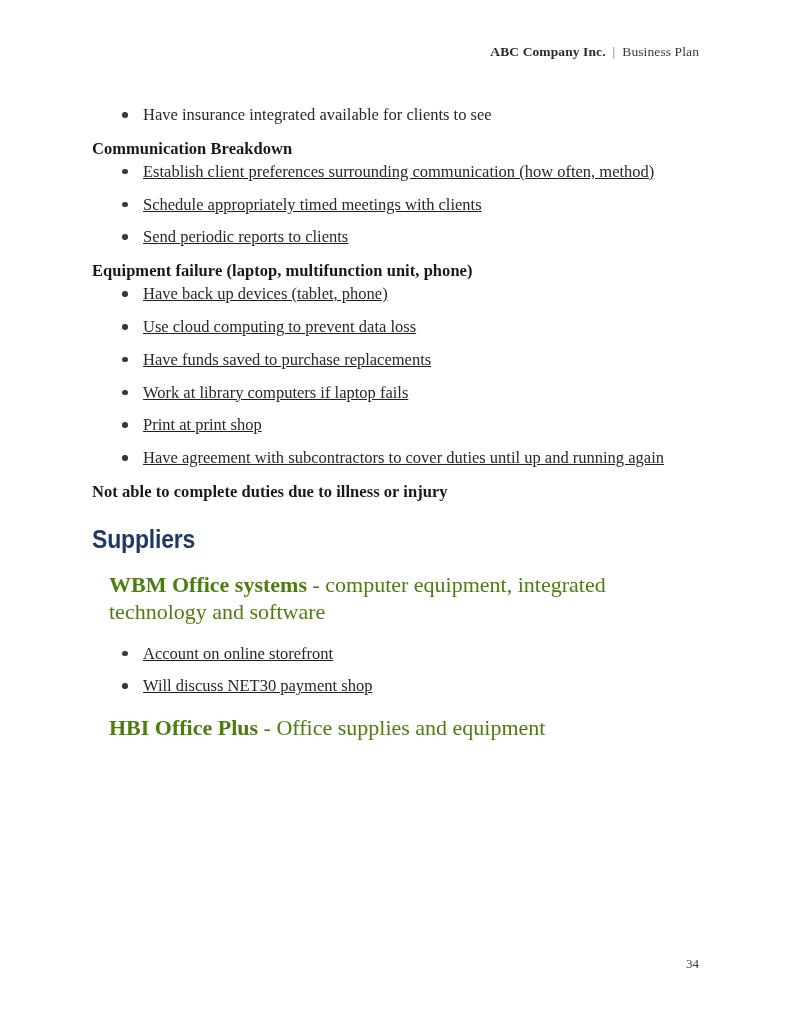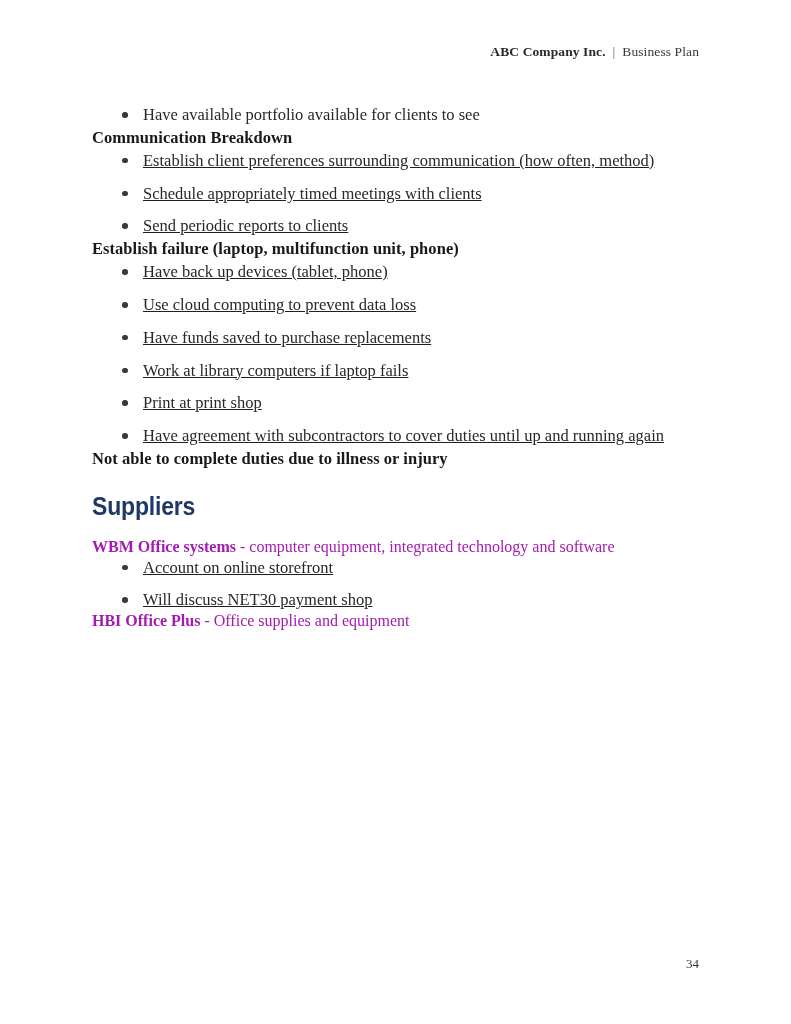--- a/index.html
+++ b/index.html
@@ -62,42 +62,42 @@
   
   .subhead {
     font-family: "Liberation Serif", "DejaVu Serif", serif;
     font-weight: bold;
     font-size: 16.5px;
     line-height: 1.22;
     color: #1a1818;
     margin: 0 0 2px 0;
     letter-spacing: 0.05px;
   }
-  .block-gap-before { margin-top: 2px; }
+  .block-gap-before { margin-top: 13px; }
 
   
   .section-heading {
     font-family: "Liberation Sans", "DejaVu Sans", sans-serif;
     font-weight: bold;
     font-size: 25px;
     line-height: 1.1;
     color: #1F3864;
     margin: 24px 0 16px 0;
     letter-spacing: -0.2px;
     transform: scaleX(0.92);
     transform-origin: left center;
   }
 
   
   .supplier-line {
     font-family: "Liberation Serif", "DejaVu Serif", serif;
-    font-size: 16px;
+    font-size: 22px;
     line-height: 1.25;
-    color: #a21caf;
-    margin: 0;
+    color: #4d7c0f;
+    margin: 17px;
   }
   .supplier-line .name {
     font-weight: bold;
   }
   .supplier-line .desc {
     font-weight: normal;
   }
 
   
   ul.bullets {
@@ -143,31 +143,31 @@
 
   <div class="running-header">
     <span class="company">ABC Company Inc.</span>
     <span class="sep">|</span>
     <span class="doc">Business Plan</span>
   </div>
 
   <div class="content">
 
     <ul class="bullets">
-      <li>Have available portfolio available for clients to see</li>
+      <li>Have insurance integrated available for clients to see</li>
     </ul>
 
     <h3 class="subhead block-gap-before">Communication Breakdown</h3>
     <ul class="bullets list-gap-top">
       <li>Establish client preferences surrounding communication (how often, method)</li>
       <li>Schedule appropriately timed meetings with clients</li>
       <li>Send periodic reports to clients</li>
     </ul>
 
-    <h3 class="subhead block-gap-before">Establish failure (laptop, multifunction unit, phone)</h3>
+    <h3 class="subhead block-gap-before">Equipment failure (laptop, multifunction unit, phone)</h3>
     <ul class="bullets list-gap-top">
       <li>Have back up devices (tablet, phone)</li>
       <li>Use cloud computing to prevent data loss</li>
       <li>Have funds saved to purchase replacements</li>
       <li>Work at library computers if laptop fails</li>
       <li>Print at print shop</li>
       <li>Have agreement with subcontractors to cover duties until up and running again</li>
     </ul>
 
     <h3 class="subhead block-gap-before">Not able to complete duties due to illness or injury</h3>

